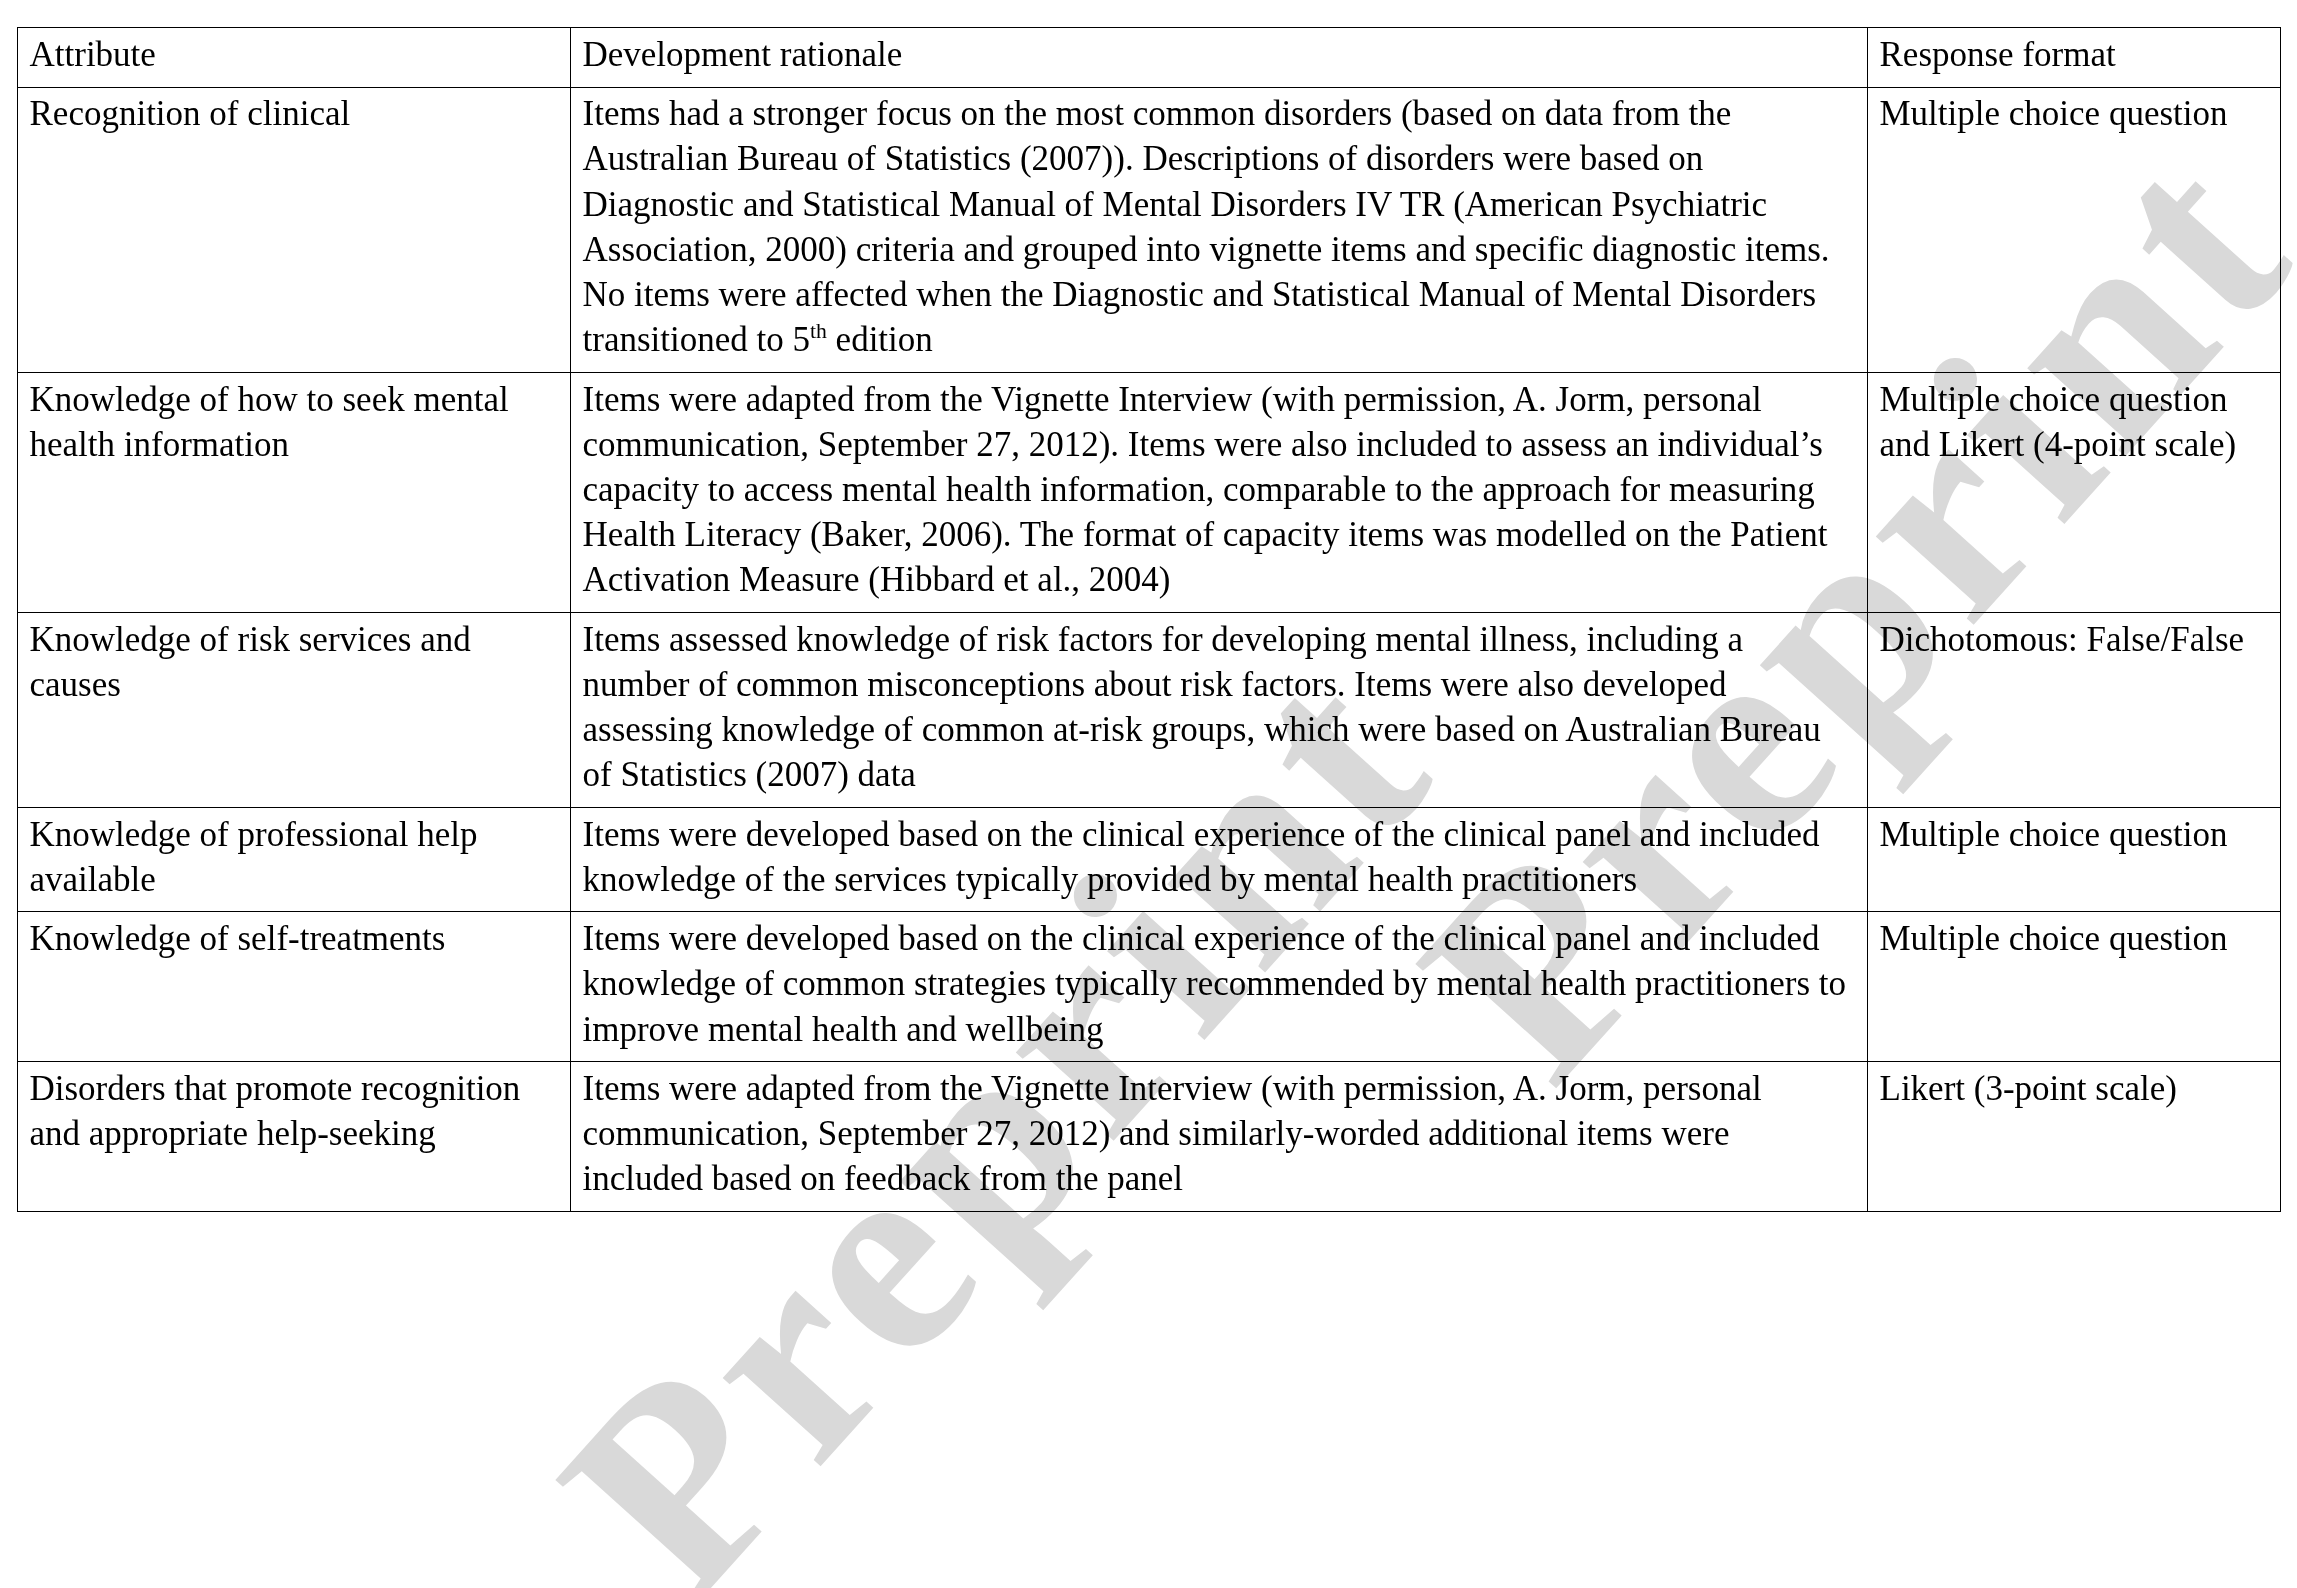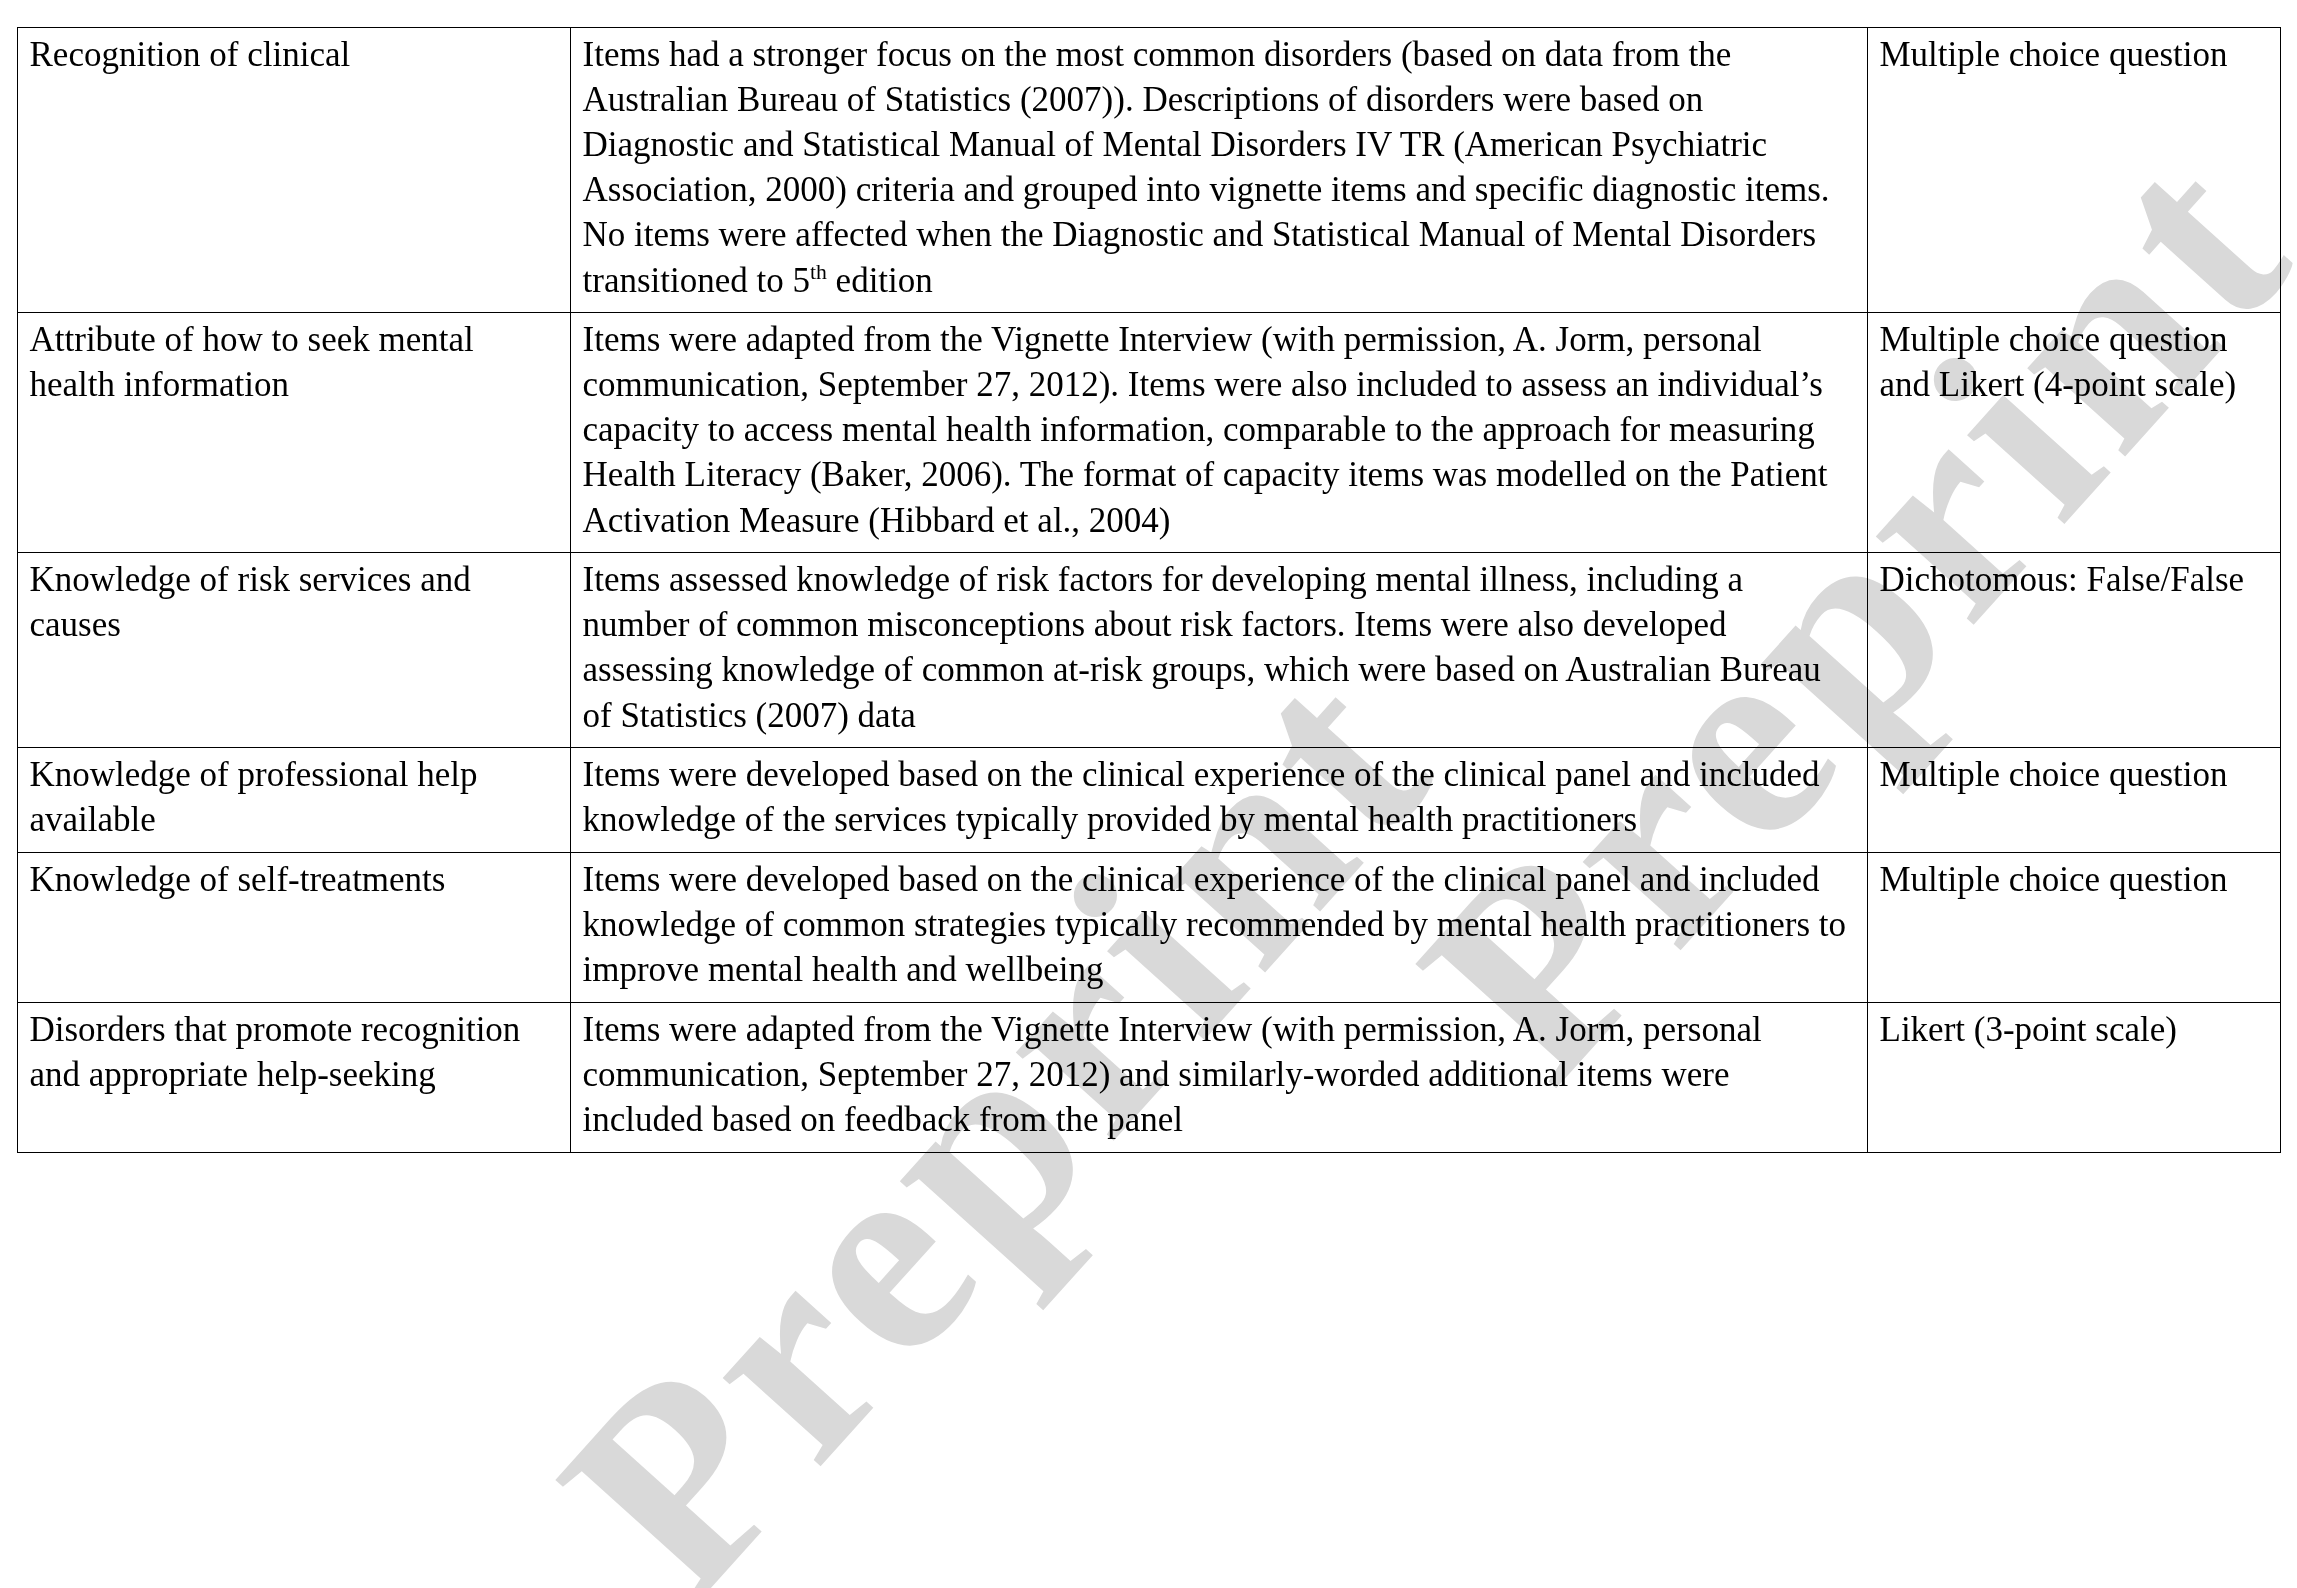--- a/index.html
+++ b/index.html
@@ -87,29 +87,34 @@
 </div>
 
 <div id="table-wrap">
   <table class="doc-table">
     <colgroup>
       <col class="c-attr">
       <col class="c-rat">
       <col class="c-resp">
     </colgroup>
     <tbody>
+      <tr class="hdr-row">
+        <td>Attribute</td>
+        <td>Development rationale</td>
+        <td>Response format</td>
+      </tr>
 
       <tr>
         <td>Recognition of clinical</td>
         <td><span>Items had a stronger focus on the most common disorders (based on data from the Australian Bureau of Statistics (2007)). Descriptions of disorders were based on Diagnostic and Statistical Manual of Mental Disorders IV TR (American Psychiatric Association, 2000) criteria and grouped into vignette items and specific diagnostic items. No items were affected when the Diagnostic and Statistical Manual of Mental Disorders transitioned to 5</span><sup>th</sup><span> edition</span></td>
         <td>Multiple choice question</td>
       </tr>
 
       <tr>
-        <td>Attribute of how to seek mental health information</td>
+        <td>Knowledge of how to seek mental health information</td>
         <td>Items were adapted from the Vignette Interview (with permission, A. Jorm, personal communication, September 27, 2012). Items were also included to assess an individual’s capacity to access mental health information, comparable to the approach for measuring Health Literacy (Baker, 2006). The format of capacity items was modelled on the Patient Activation Measure (Hibbard et al., 2004)</td>
         <td>Multiple choice question and Likert (4-point scale)</td>
       </tr>
 
       <tr>
         <td>Knowledge of risk services and causes</td>
         <td>Items assessed knowledge of risk factors for developing mental illness, including a number of common misconceptions about risk factors. Items were also developed assessing knowledge of common at-risk groups, which were based on Australian Bureau of Statistics (2007) data</td>
         <td>Dichotomous: False/False</td>
       </tr>
 

